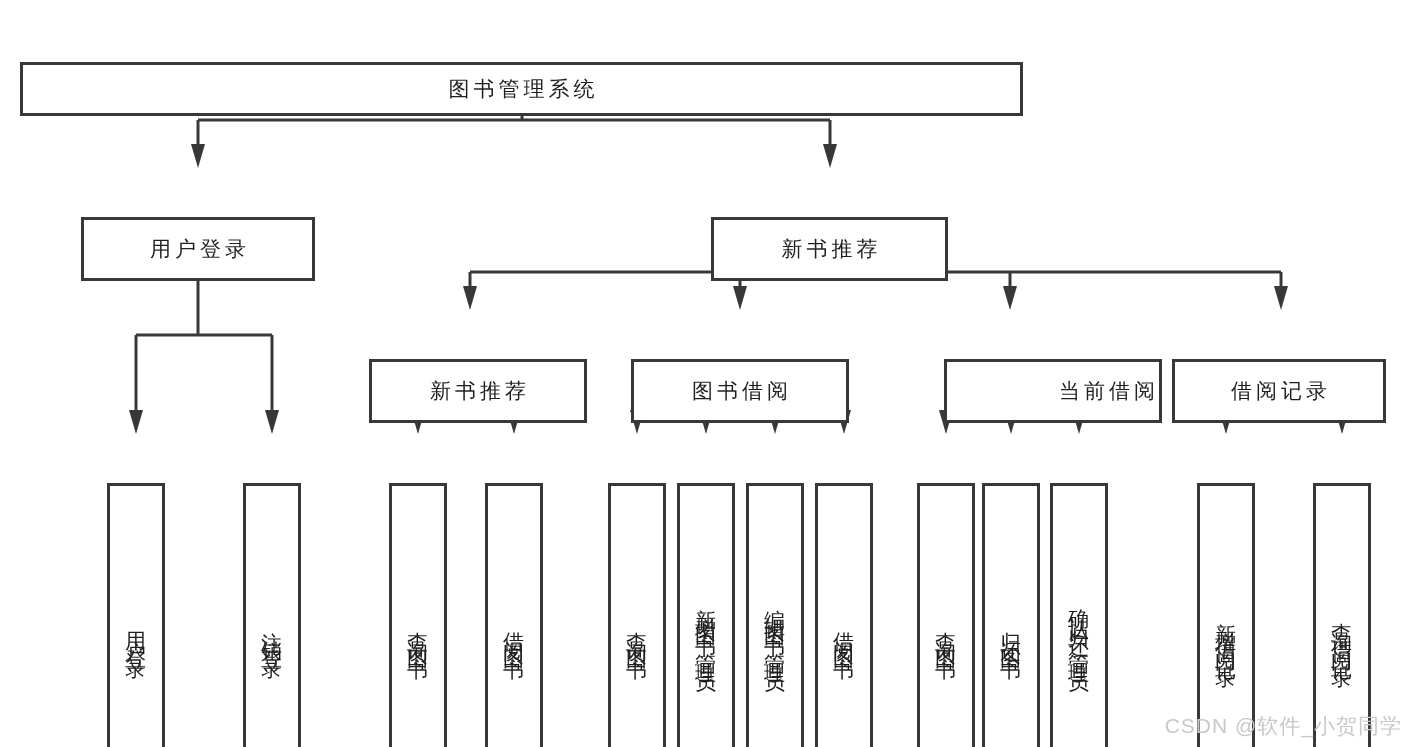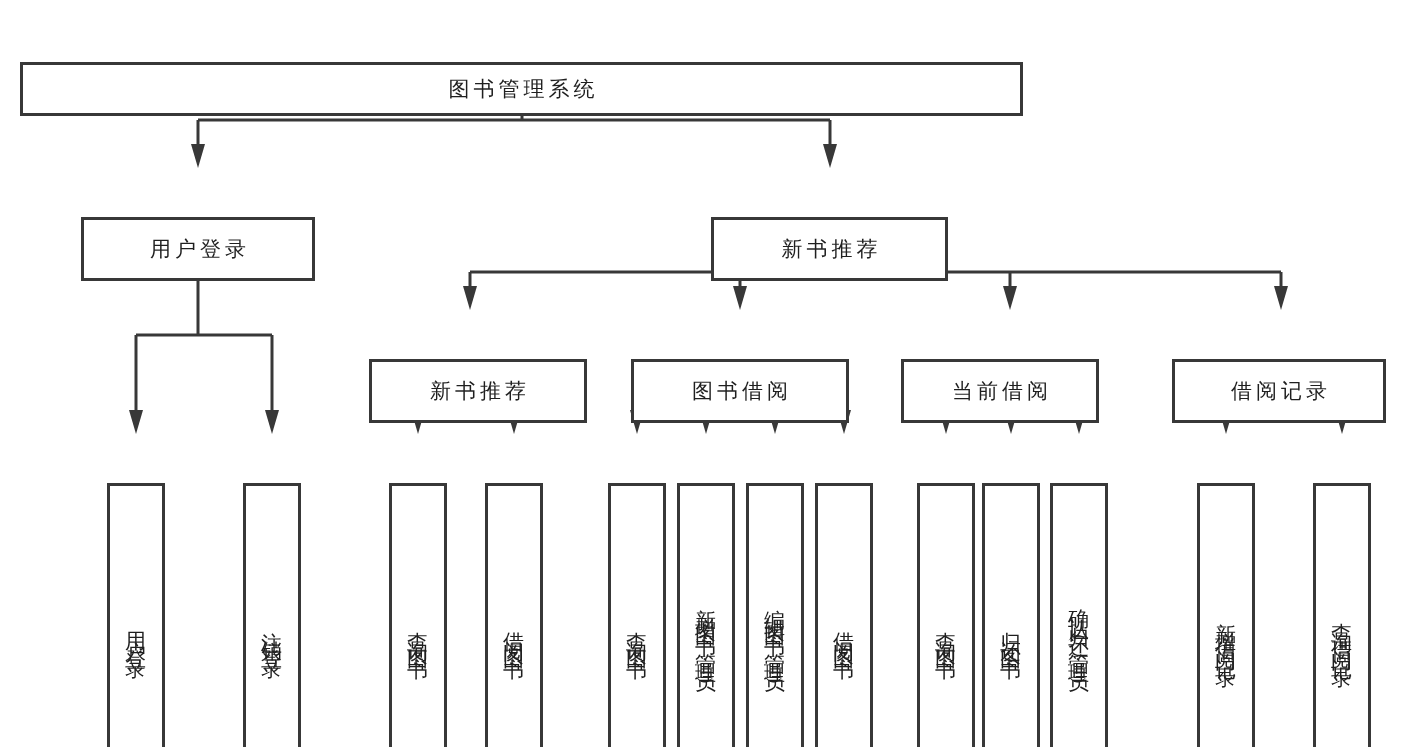--- a/index.html
+++ b/index.html
@@ -45,21 +45,21 @@
     white-space:nowrap;
   }
   
   .n-root{left:20px;top:14px;width:1003px;height:54px;}
   
   .n-login{left:81px;top:169px;width:234px;height:64px;}
   .n-mgmt{left:711px;top:169px;width:237px;height:64px;}
   
   .n-newbooks{left:369px;top:311px;width:218px;height:64px;}
   .n-borrow{left:631px;top:311px;width:218px;height:64px;}
-  .n-current{left:901px;top:311px;width:198px;height:64px;}
+  .n-current{left:944px;top:311px;width:218px;height:64px;justify-content:flex-end;}
   .n-records{left:1172px;top:311px;width:214px;height:64px;}
   
   .leaf{top:435px;width:58px;height:299px;}
   .l1{left:107px;}  .l2{left:243px;}
   .l3{left:389px;}  .l4{left:485px;}
   .l5{left:608px;}  .l6{left:677px;}  .l7{left:746px;}  .l8{left:815px;}
   .l9{left:917px;}  .l10{left:982px;} .l11{left:1050px;}
   .l12{left:1197px;}.l13{left:1313px;}
   .watermark{
     position:absolute;
@@ -177,13 +177,14 @@
     <span class="vlabel">确认归还（管理员）</span>
   </div>
 
   <div class="node leaf l12">
     <span class="vlabel">新增借阅记录</span>
   </div>
   <div class="node leaf l13">
     <span class="vlabel">查询借阅记录</span>
   </div>
 
+  <div class="watermark">CSDN @软件_小贺同学</div>
 </div>
 
 </body></html>

